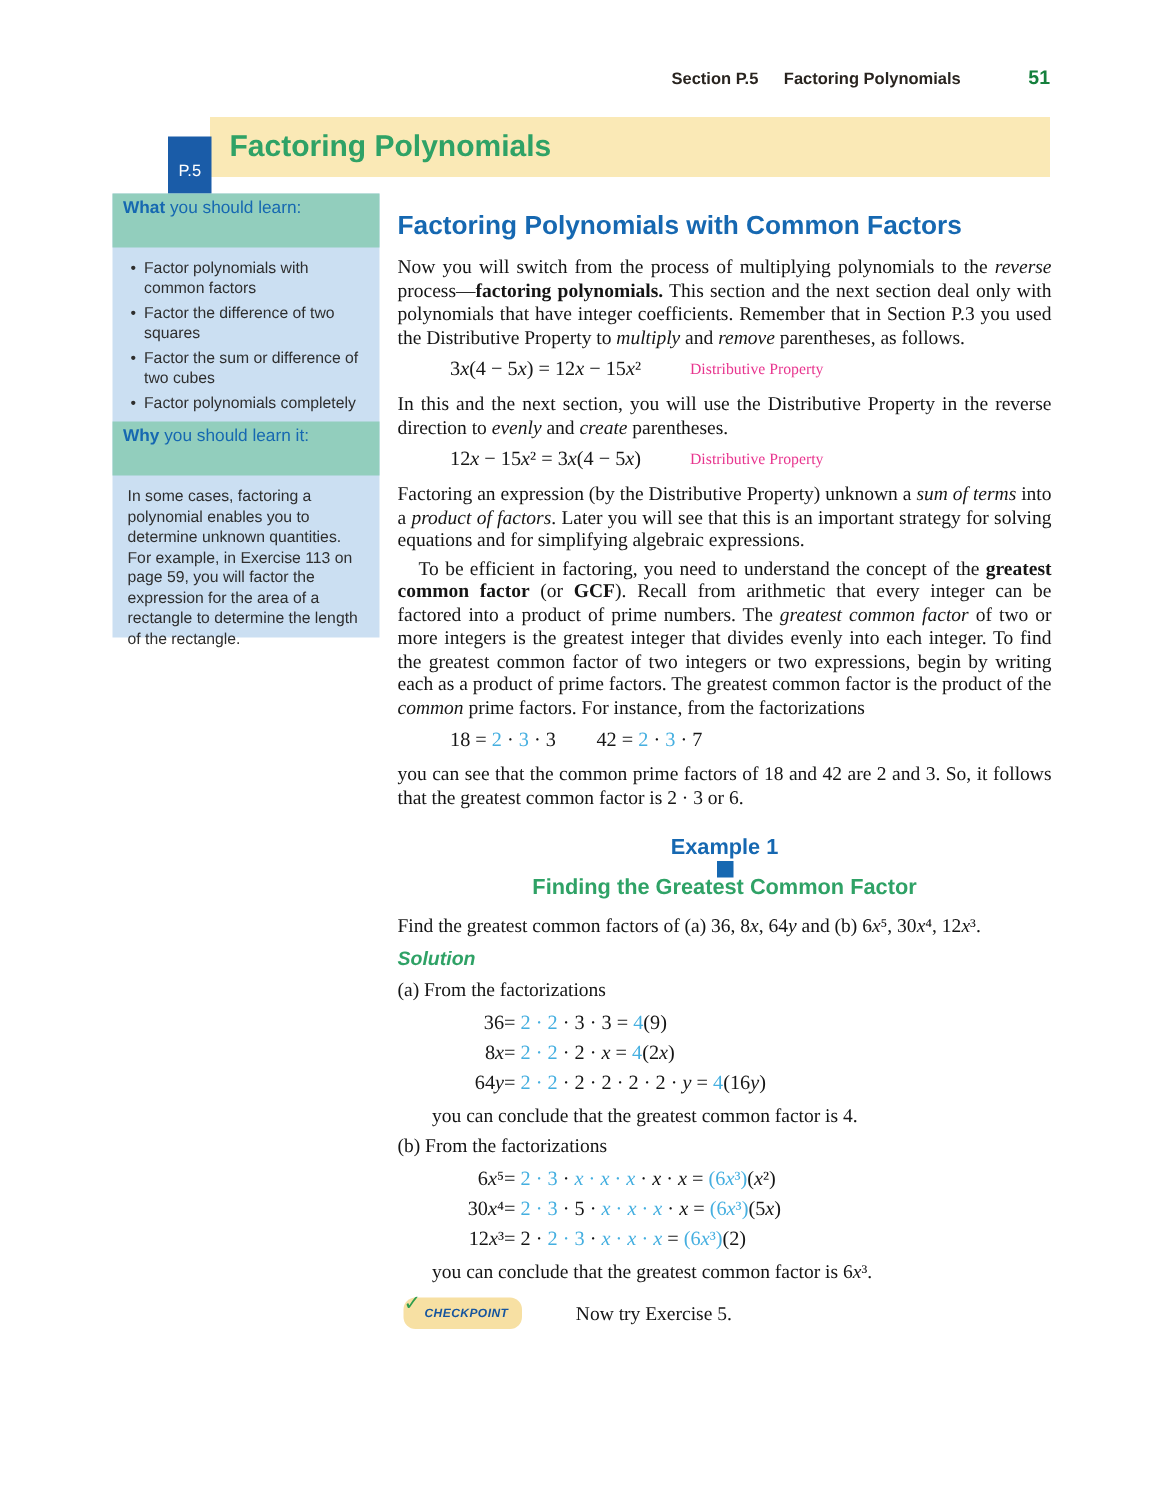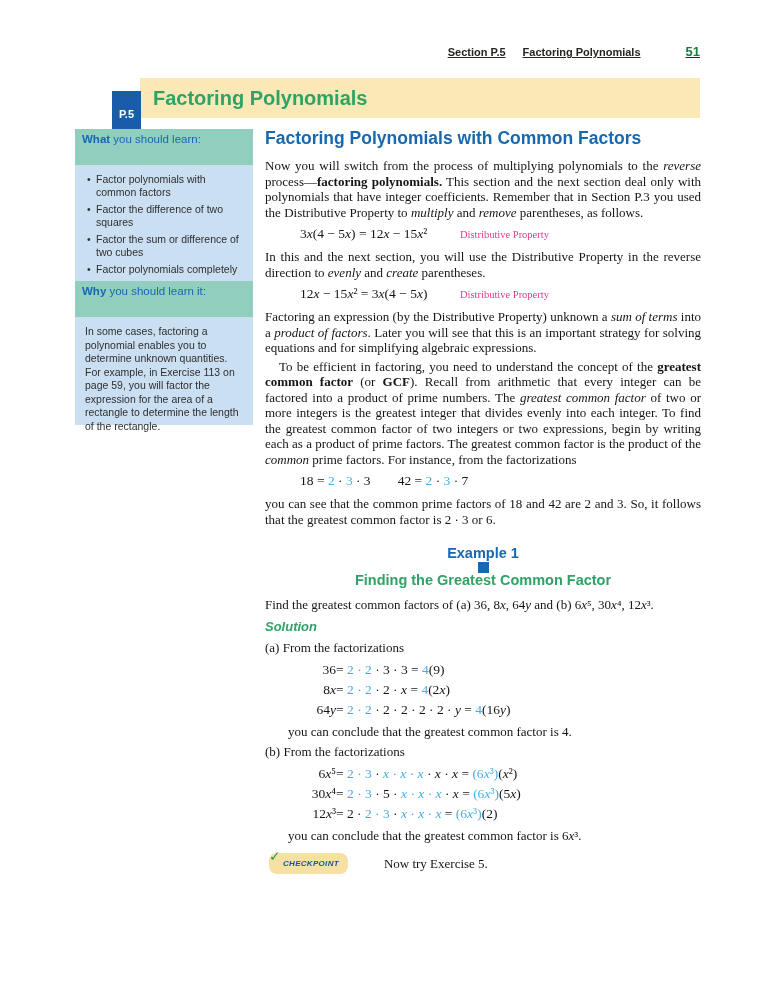--- a/index.html
+++ b/index.html
@@ -8,48 +8,48 @@
     --math-blue:#45AFE0; --annotation-magenta:#E8368F;
     --checkpoint-yellow:#F7E0A3; --check-green:#2E9D4E; --body-ink:#151515;
   }
   html,body{margin:0;padding:0;background:#ffffff;}
   .page{position:relative;width:768px;height:994px;background:#fff;overflow:hidden;
         font-family:"Liberation Serif","DejaVu Serif",serif;color:var(--body-ink);}
 
   
   .running-head{position:absolute;top:44px;left:0;width:700px;display:flex;justify-content:flex-end;
         align-items:baseline;font-family:"Liberation Sans","DejaVu Sans",sans-serif;
-        font-weight:bold;color:#29241f;font-size:11px;text-decoration:underline;}
+        font-weight:bold;color:#29241f;font-size:11px;}
   .rh-section{margin-right:17px;}
   .rh-title{margin-right:45px;}
   .rh-page{font-size:13px;color:#15803d;}
 
   
   .banner{position:absolute;left:140px;top:78px;width:560px;height:40px;background:var(--banner-yellow);}
   .banner-title{position:absolute;left:13px;top:0;line-height:40px;
         font-family:"Liberation Sans","DejaVu Sans",sans-serif;font-weight:bold;font-size:20px;
         color:var(--title-green);}
   .section-tag{position:absolute;left:112px;top:91px;width:29px;height:45px;background:var(--tag-blue);
-        color:#fff;font-family:"Liberation Sans","DejaVu Sans",sans-serif;font-weight:bold;font-size:11px;
+        color:#fff;font-family:"Liberation Sans","DejaVu Sans",sans-serif;font-weight:normal;font-size:11px;
         display:flex;align-items:center;justify-content:center;}
 
   
   .sidebar{position:absolute;left:75px;top:129px;width:178px;height:296px;background:var(--sidebar-blue);
         font-family:"Liberation Sans","DejaVu Sans",sans-serif;}
   .side-band{height:36px;line-height:20px;background:var(--band-teal);color:var(--heading-blue);
         font-size:11.5px;padding-left:7px;white-space:nowrap;}
   .side-band .bd{font-weight:bold;}
   .side-list{list-style:none;margin:8px 8px 0 10px;padding:0;font-size:10.5px;line-height:13px;color:#2e2e2e;}
   .side-list li{position:relative;padding-left:11px;margin-bottom:4px;}
   .side-list li::before{content:"\2022";position:absolute;left:2px;color:#2e2e2e;}
   .band-why{margin-top:5px;}
   .side-text{margin:8px 9px 0 10px;font-size:10.5px;line-height:13.5px;color:#2e2e2e;}
 
   
-  .content{position:absolute;left:265px;top:128px;width:436px;font-size:13px;line-height:15.5px;}
+  .content{position:absolute;left:265px;top:140px;width:436px;font-size:13px;line-height:15.5px;}
   .content-heading{margin:0 0 10px 0;font-family:"Liberation Sans","DejaVu Sans",sans-serif;
         font-size:17.5px;line-height:20px;color:var(--heading-blue);font-weight:bold;}
   .body{margin:0 0 3px 0;text-align:justify;}
   .body.indent{text-indent:14px;}
   .it,i{font-style:italic;}
   .bd{font-weight:bold;}
   .c-blue{color:var(--math-blue);}
   .disp-eq{position:relative;margin:5px 0 6px 0;padding-left:35px;height:18px;line-height:18px;font-size:13.5px;}
   .eq-tag{position:absolute;left:195px;top:3px;font-size:10.5px;line-height:13px;color:var(--annotation-magenta);}
   .eq-block{margin:4px 0 4px 0;}

